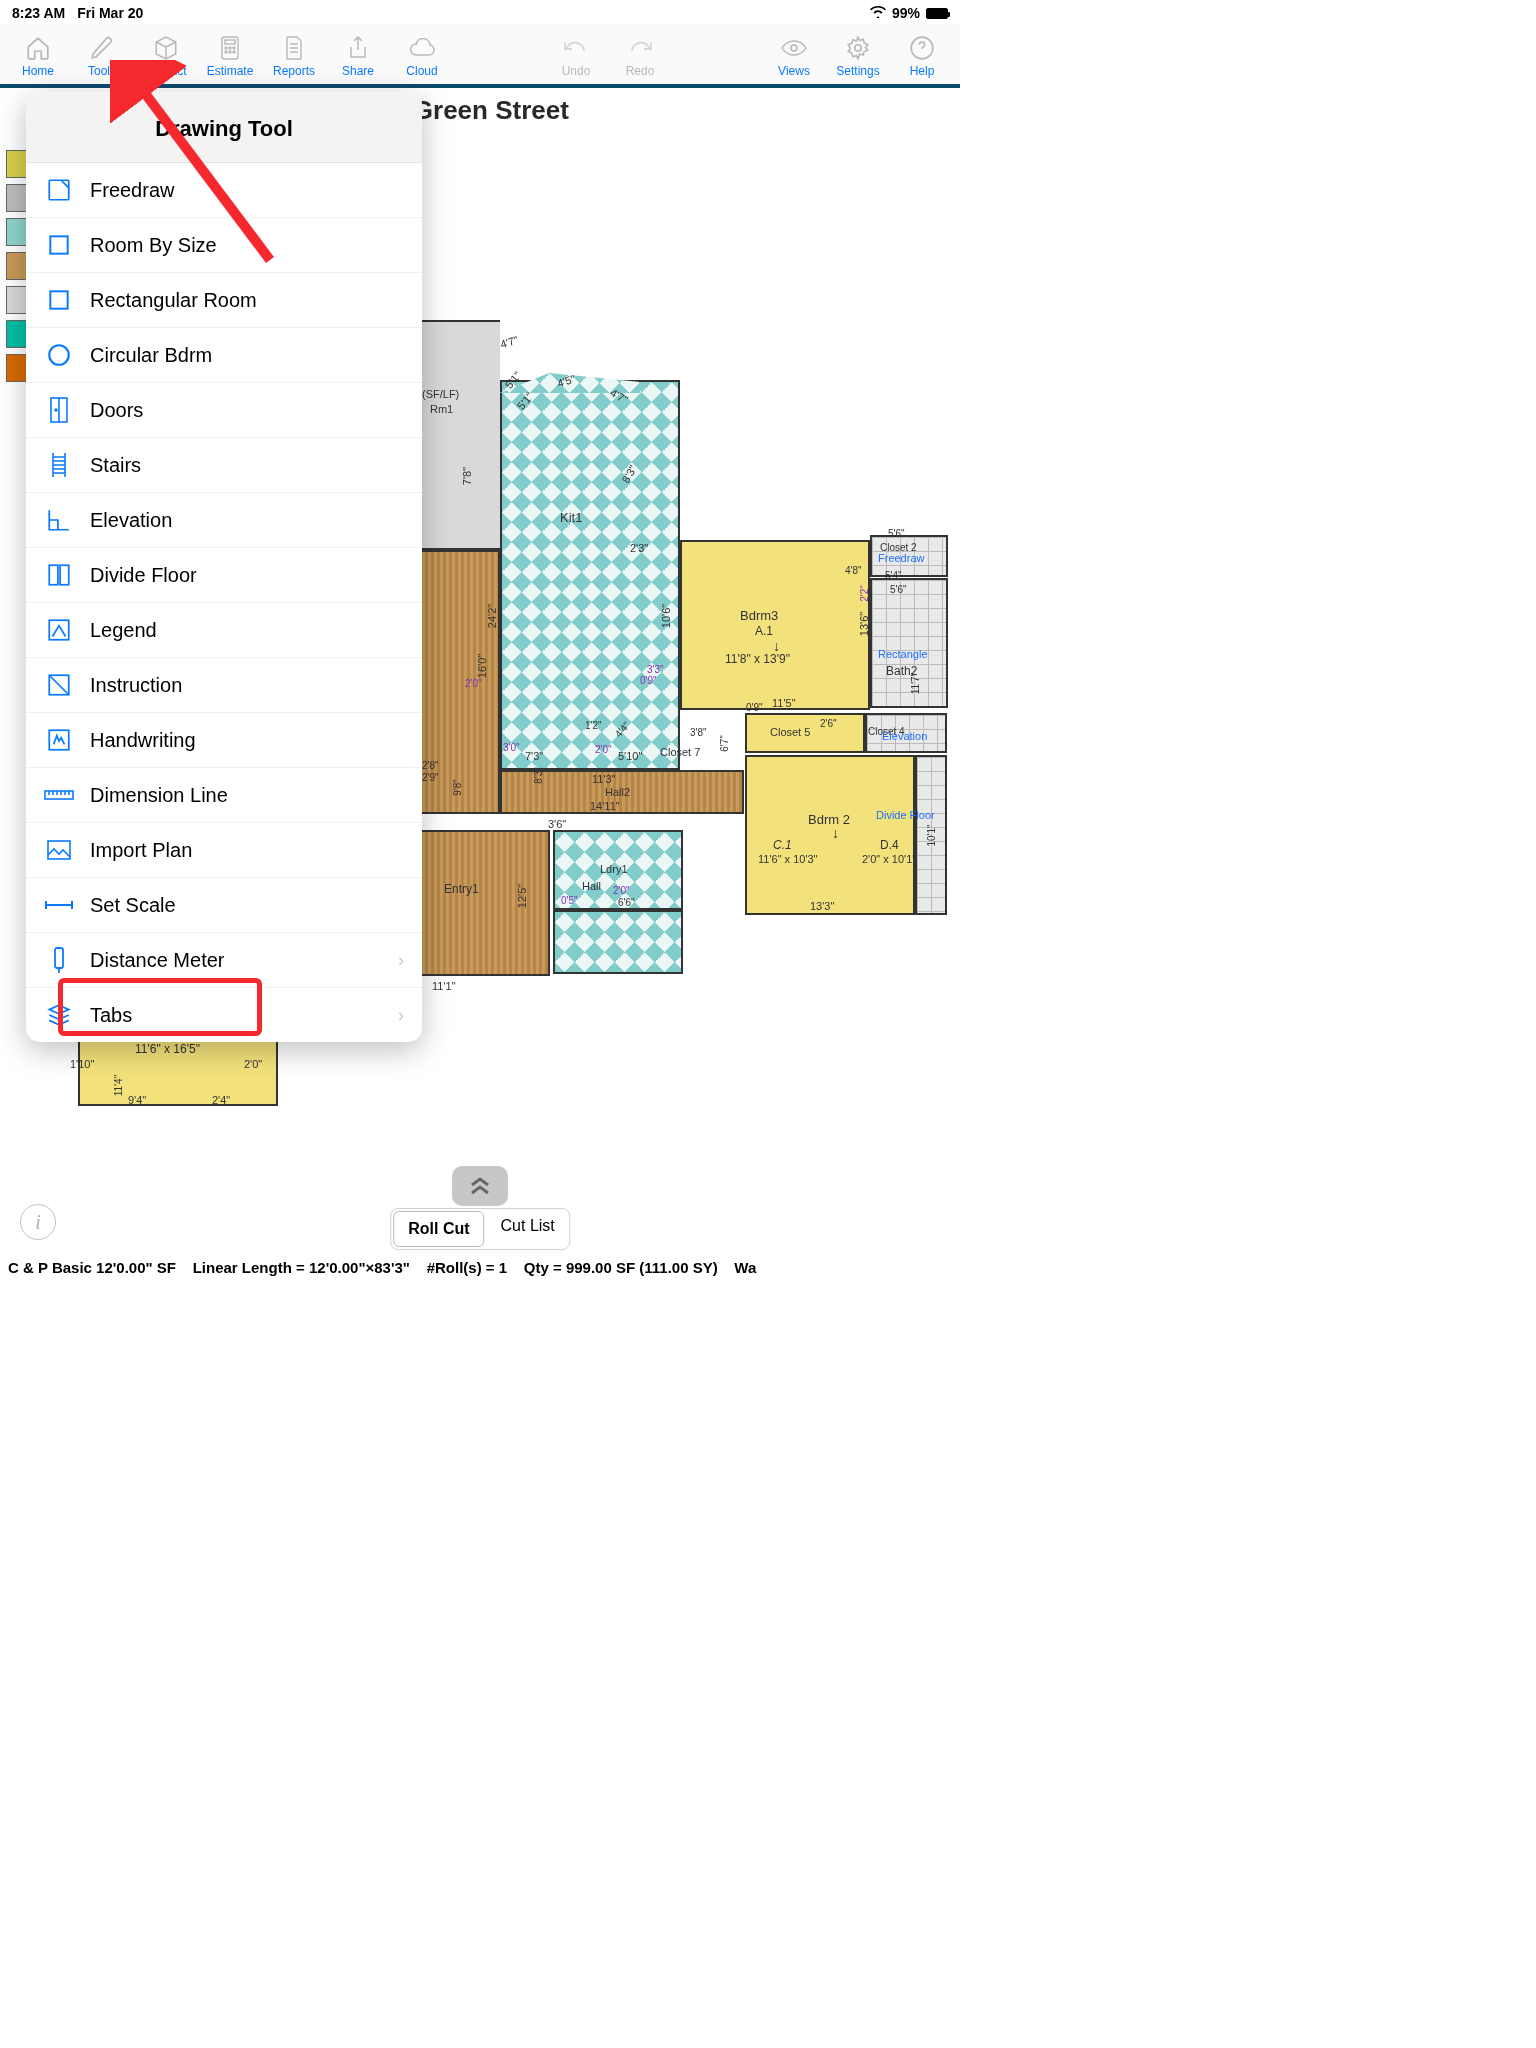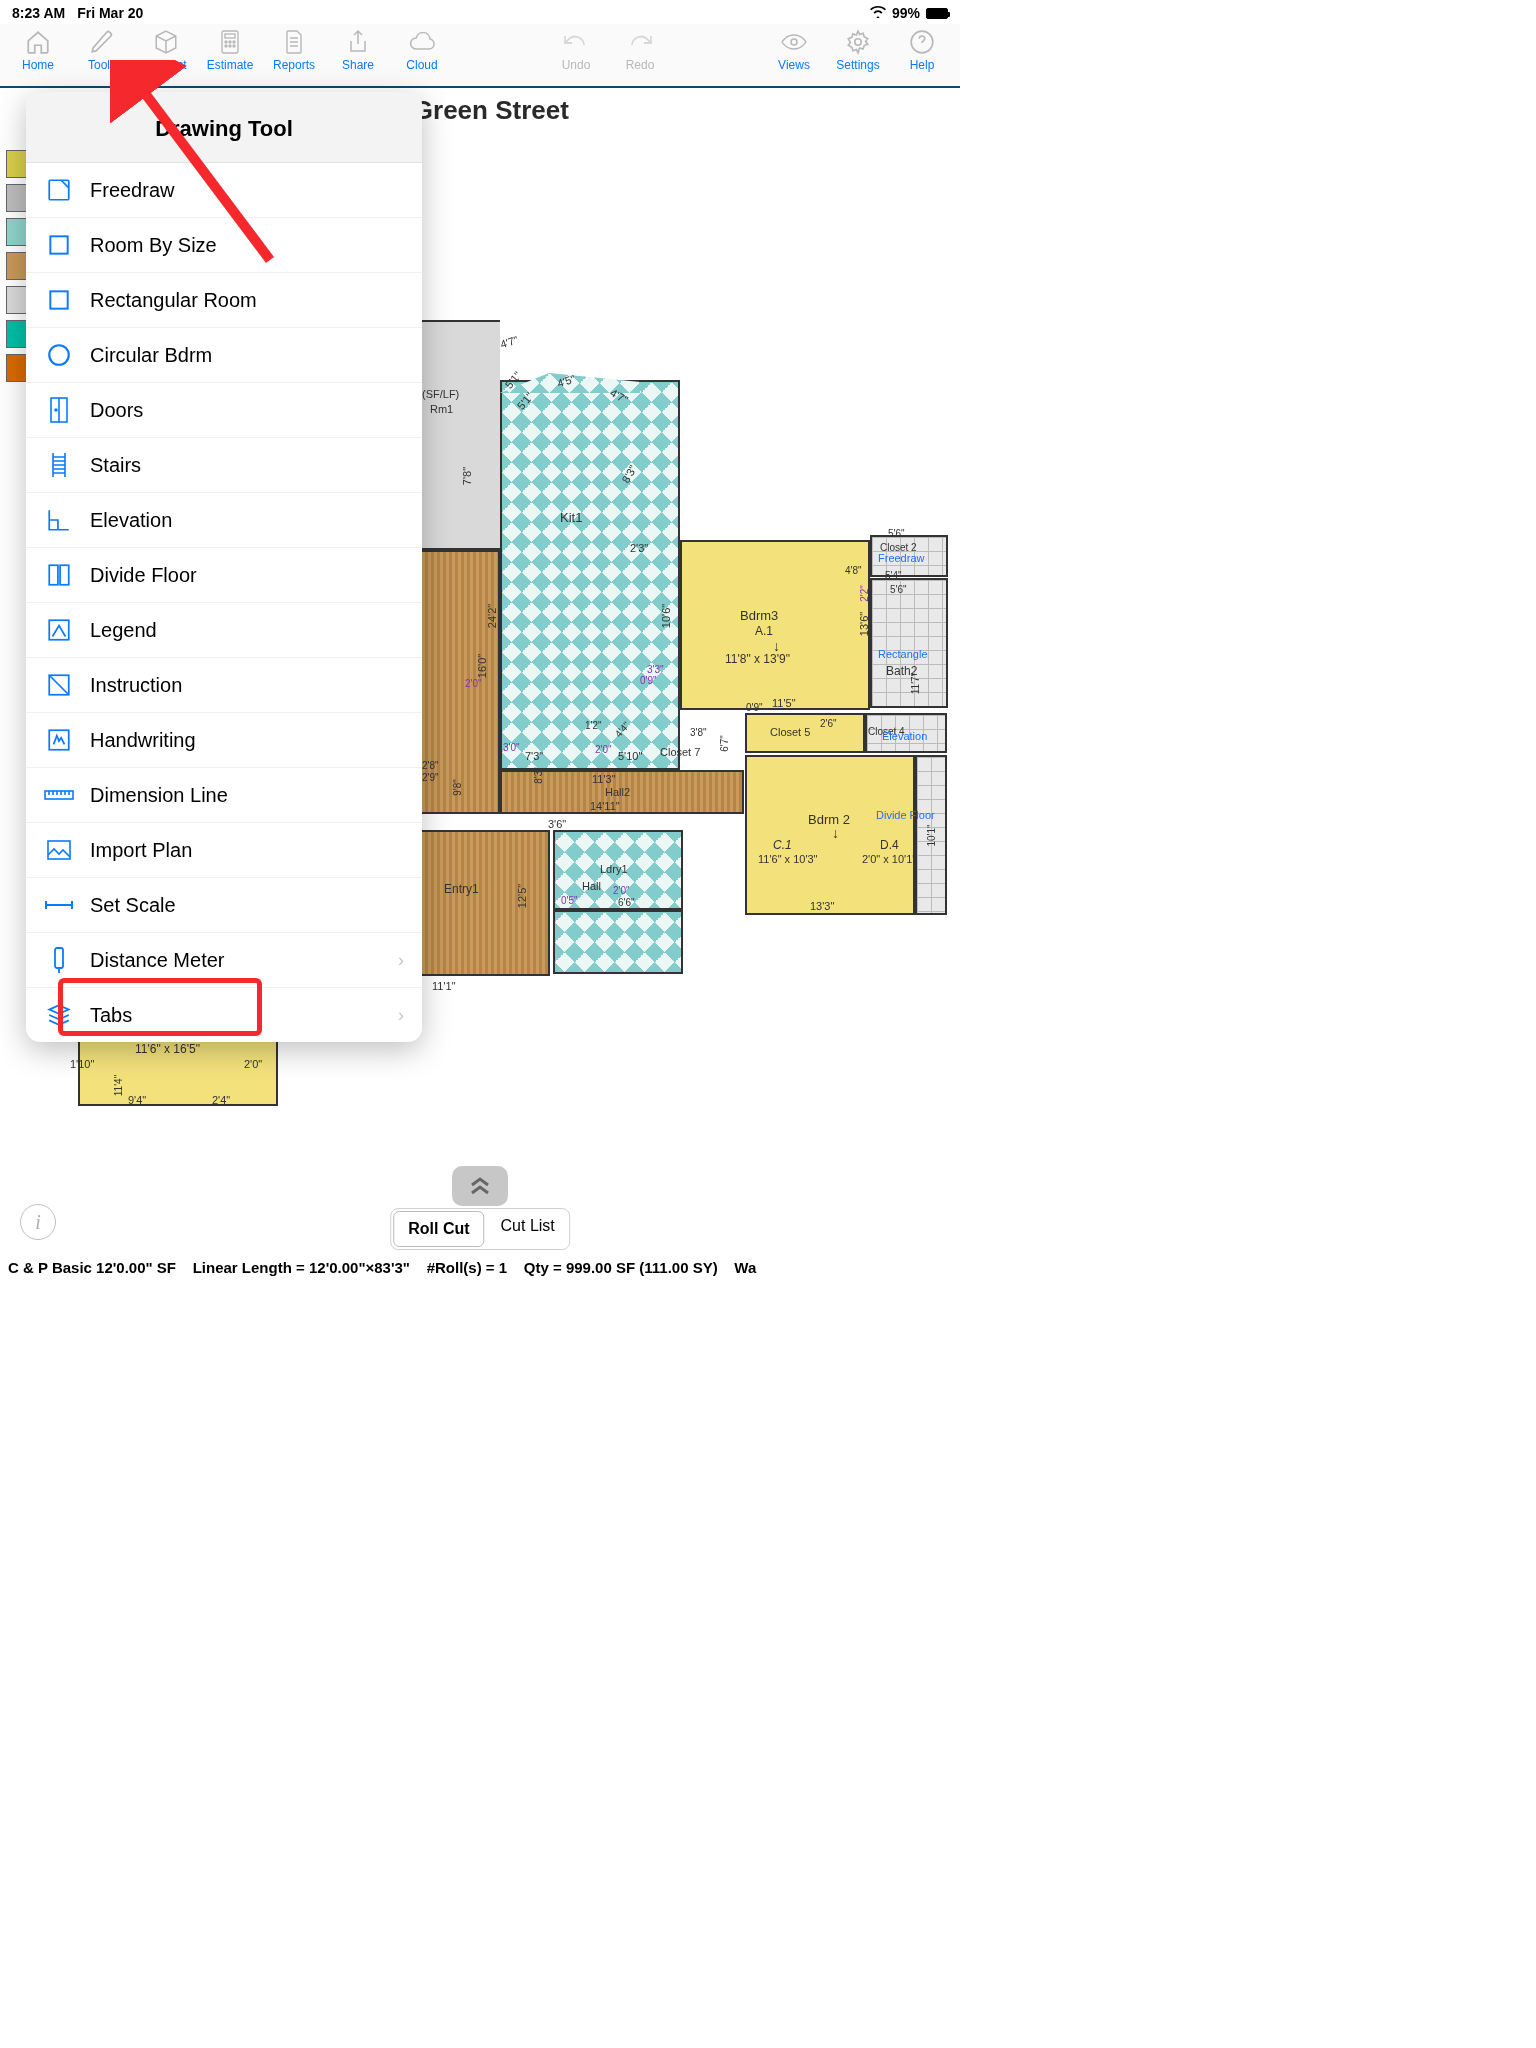--- a/index.html
+++ b/index.html
@@ -26,23 +26,23 @@
   .status-right { display: flex; gap: 6px; align-items: center; text-align: right; }
   .battery-icon {
     display:inline-block; width:22px; height:11px;
     border:1px solid #000; border-radius:2px; position:relative;
     background:#000;
   }
   .battery-icon:after{content:"";position:absolute;right:-3px;top:3px;width:2px;height:5px;background:#000;border-radius:0 1px 1px 0;}
   
   .toolbar {
     display: flex;
-    align-items: flex-start;
+    align-items: flex-end;
     padding: 4px 6px 6px 6px;
-    border-bottom: 2px solid #0c4a6e;
+    border-bottom: 4px solid #0c4a6e;
     height: 64px;
     position: relative;
     z-index: 5;
     background:#fafafa;
   }
   .tool-group { display: flex; }
   .tool-btn {
     display: flex;
     flex-direction: column;
     align-items: center;

